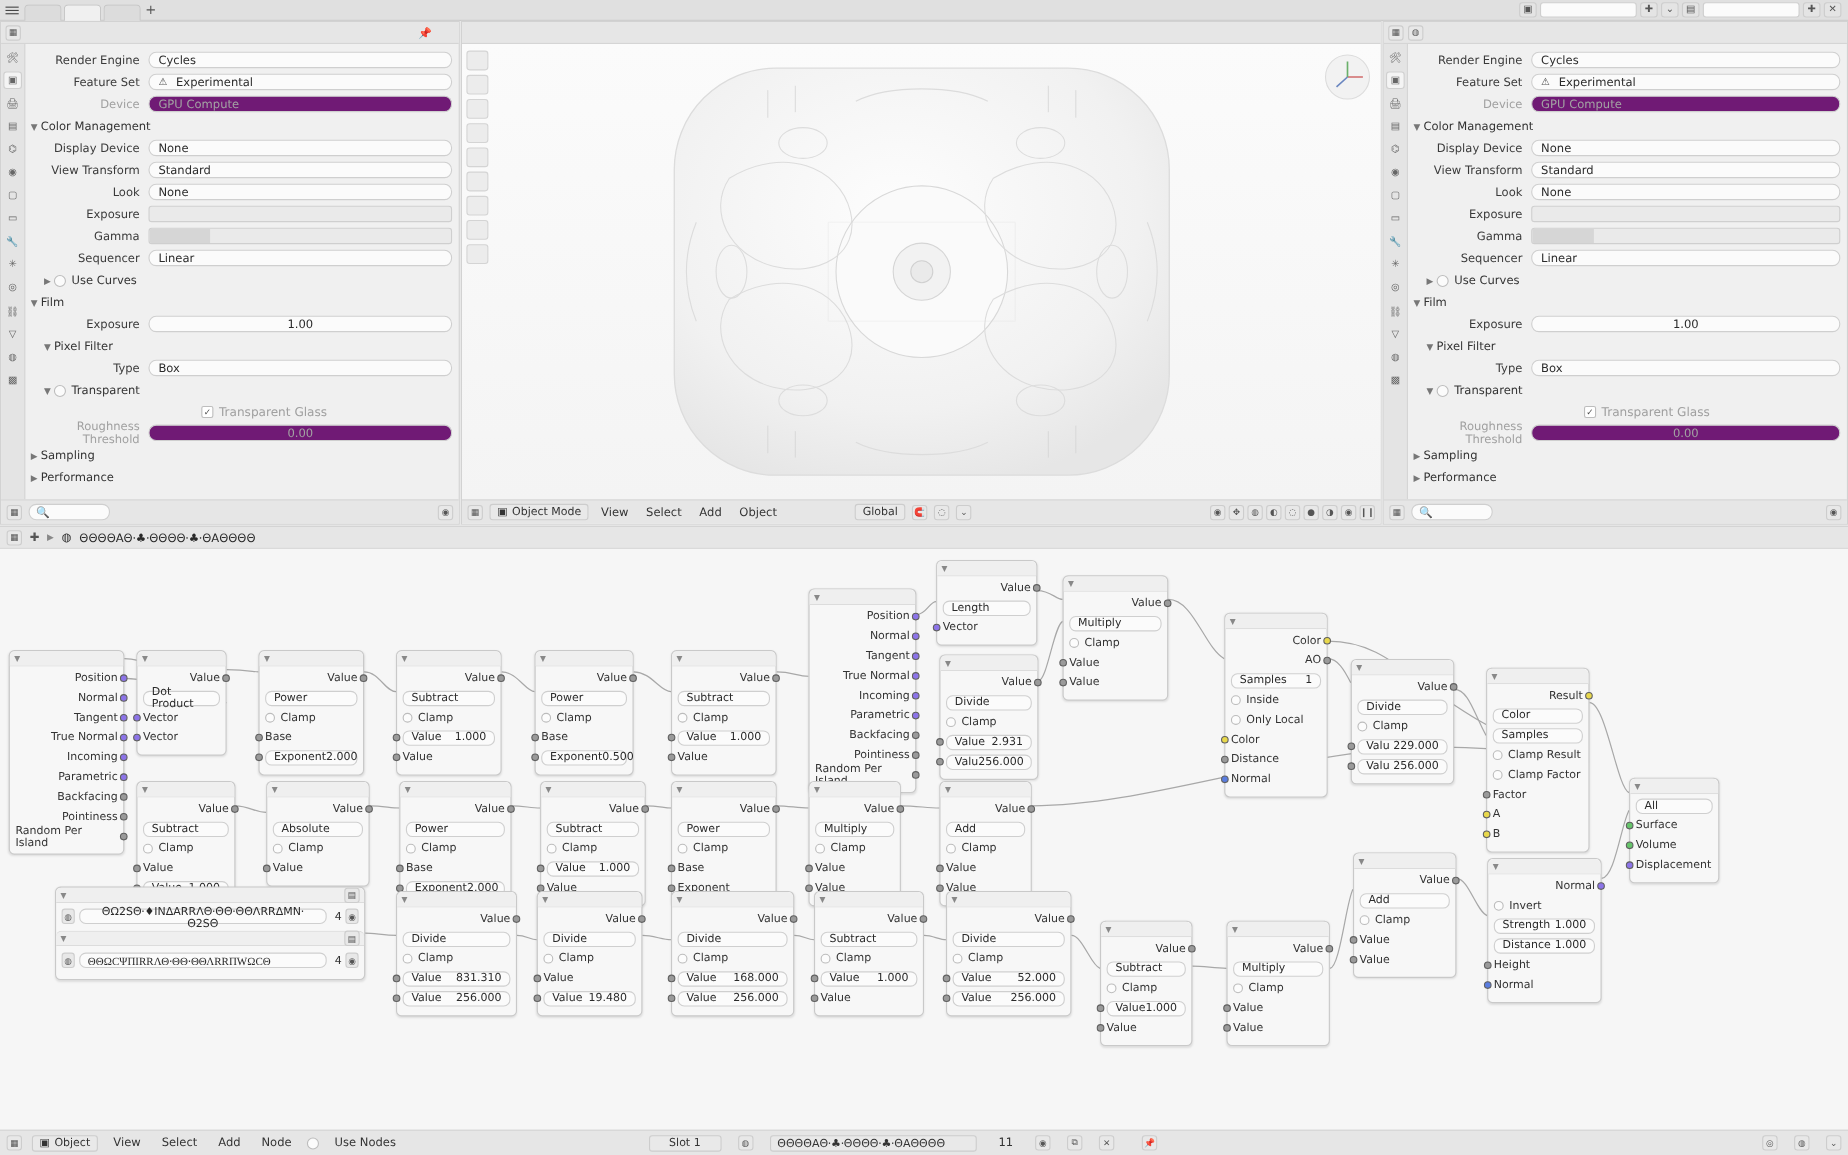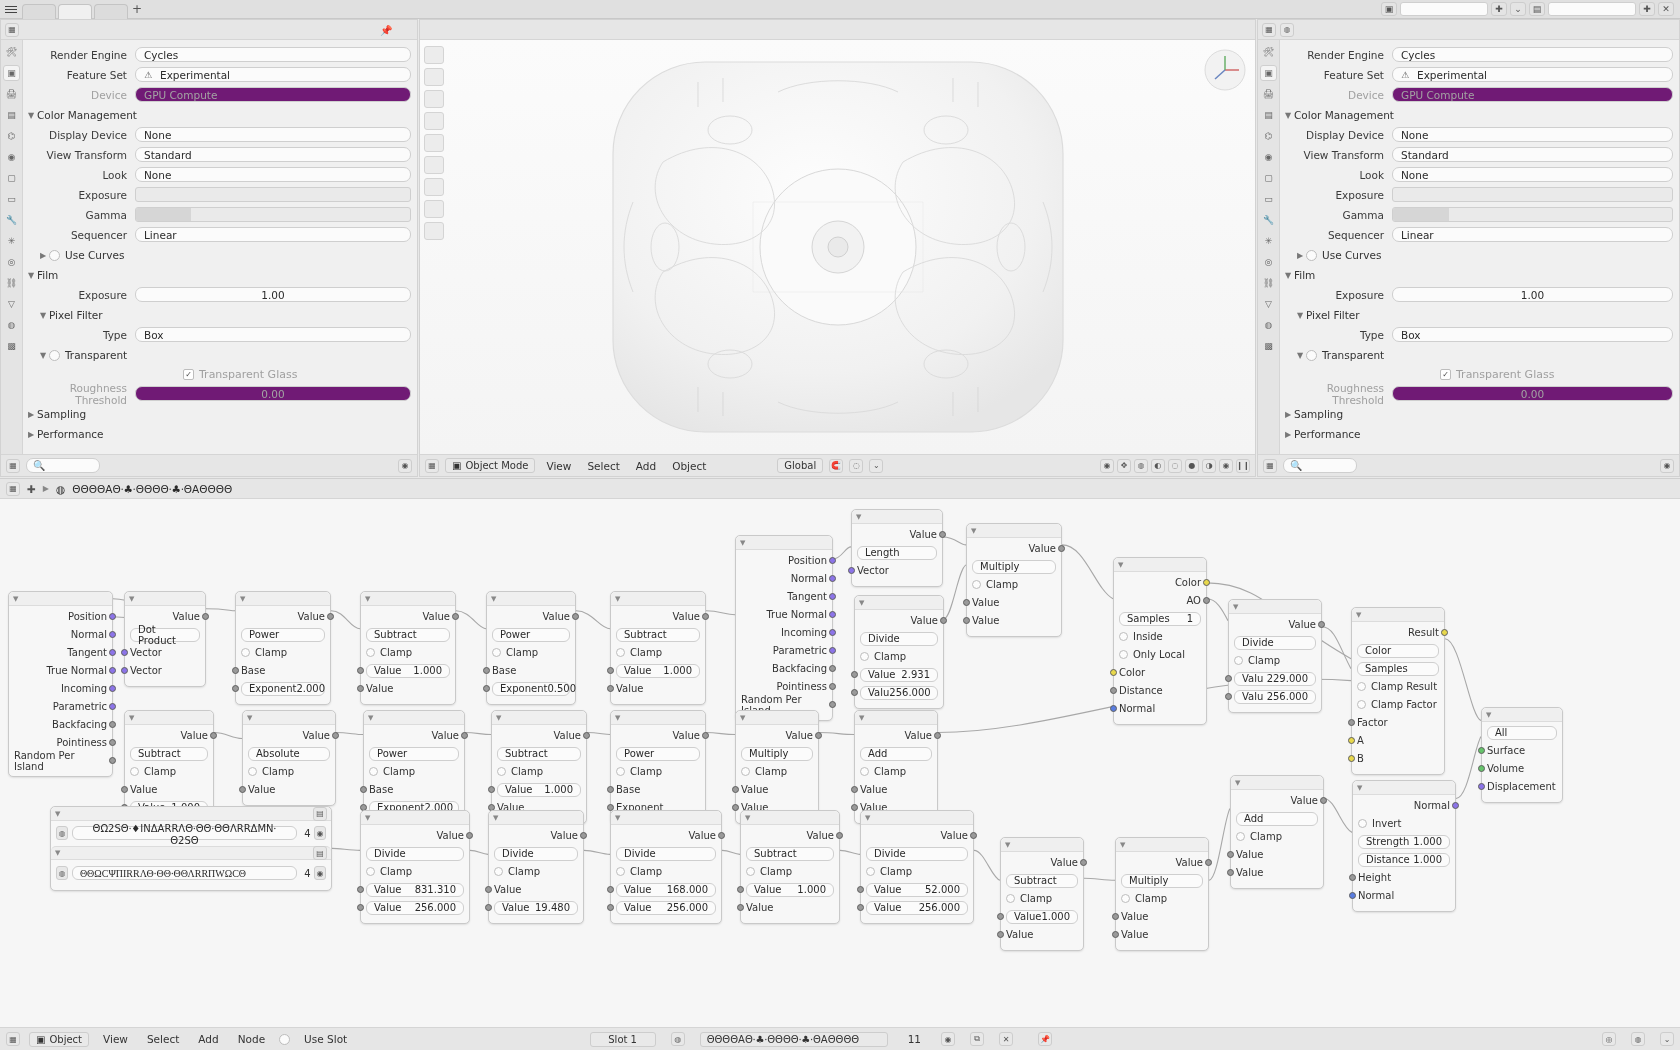--- a/index.html
+++ b/index.html
@@ -1517,21 +1517,21 @@
       <div class="vp-btn">
         <span>▣</span>
         <span>Object</span>
       </div>
       <div class="menu-item">View</div>
       <div class="menu-item">Select</div>
       <div class="menu-item">Add</div>
       <div class="menu-item">Node</div>
       <div style="display:flex;align-items:center;gap:4px;">
         <span class="ckt"></span>
-        <span class="menu-item">Use Slot</span>
+        <span class="menu-item">Use Nodes</span>
       </div>
       <div style="margin-left:auto; display:flex; align-items:center; gap:15px;">
         <div class="vp-btn" style="width:66px;justify-content:center;">Slot 1</div>
         <div class="sq-btn">◍</div>
         <div class="vp-btn" style="width:188px;">ΘΘΘΘΑΘ⸱♣⸱ΘΘΘΘ⸱♣⸱ΘΑΘΘΘΘ</div>
         <div class="menu-item">11</div>
         <div class="sq-btn">◉</div>
         <div class="sq-btn">⧉</div>
         <div class="sq-btn">✕</div>
         <div class="sq-btn" style="margin-left:10px;">📌</div>

